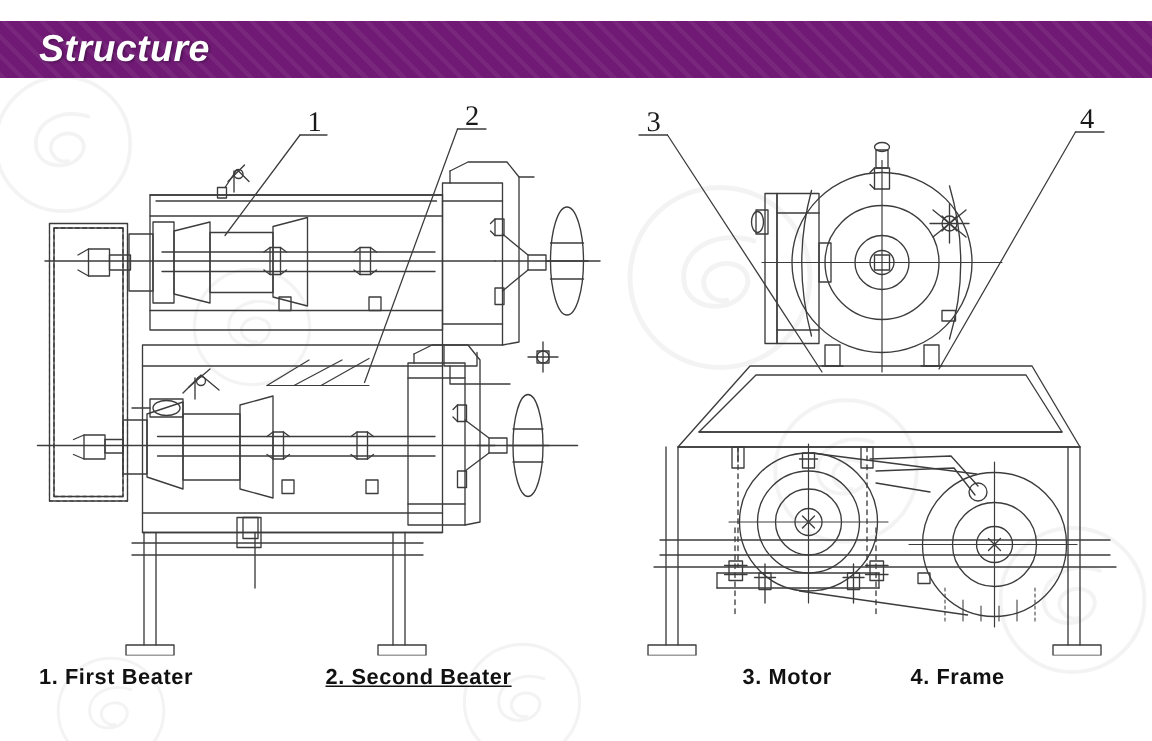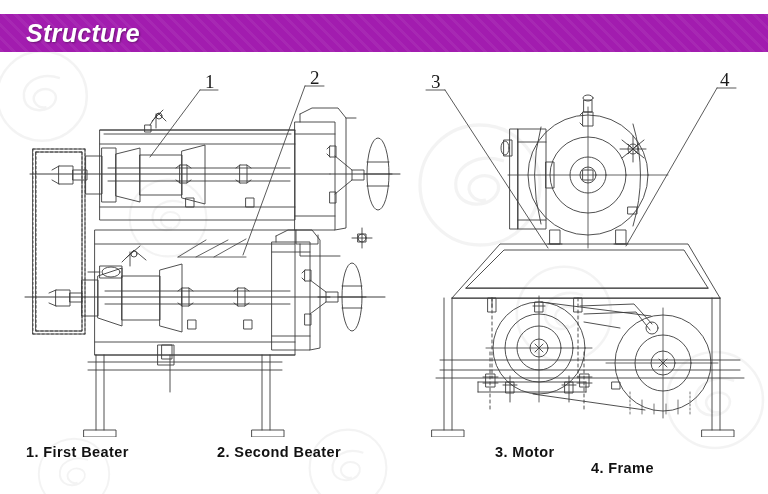--- a/index.html
+++ b/index.html
@@ -10,21 +10,21 @@
   }
   #page{position:absolute;inset:0;width:768px;height:494px;background:#fff;}
 
   
   .wm{position:absolute;pointer-events:none;opacity:.30;}
   .wm svg{display:block;}
 
   
   .banner{
     position:absolute;left:0;top:14px;width:768px;height:38px;
-    background:#a21caf;overflow:hidden;
+    background:#701a75;overflow:hidden;
   }
   .banner-stripes{
     position:absolute;inset:0;
     background:repeating-linear-gradient(45deg,
       rgba(255,255,255,.055) 0px, rgba(255,255,255,.055) 3px,
       rgba(0,0,0,0) 3px, rgba(0,0,0,0) 9px);
   }
   .banner-title{
     position:absolute;left:26px;top:50%;transform:translateY(-50%);
     color:#ffffff;font-style:italic;font-weight:bold;
@@ -503,18 +503,18 @@
 
   <div id="callout-layer">
       <div class="callout" style="left: 205px; top: 72px;">1</div>
       <div class="callout" style="left: 310px; top: 68px;">2</div>
       <div class="callout" style="left: 431px; top: 72px;">3</div>
       <div class="callout" style="left: 720px; top: 70px;">4</div>
     </div>
 
   <div class="legend" id="legend">
       <div class="legend-item" style="left: 26px;">1. First Beater</div>
-      <div class="legend-item" style="left: 217px;">2. Second Beater</div>
+      <div class="legend-item" style="left: 217px; text-decoration: underline;">2. Second Beater</div>
       <div class="legend-item" style="left: 455px; margin-left: 40px;">3. Motor</div>
-      <div class="legend-item" style="left: 591px; margin-top: 16px;">4. Frame</div>
+      <div class="legend-item" style="left: 607px;">4. Frame</div>
     </div>
 
 </div>
 
 </body></html>

